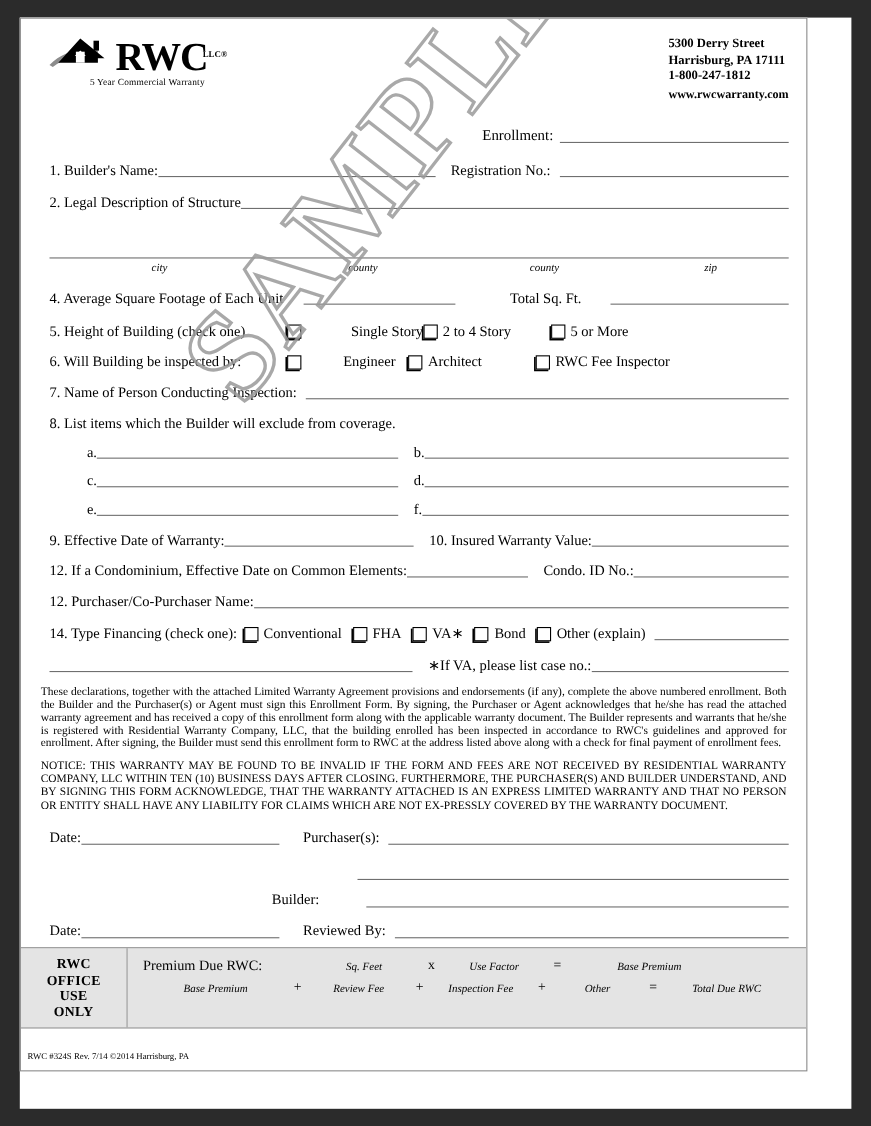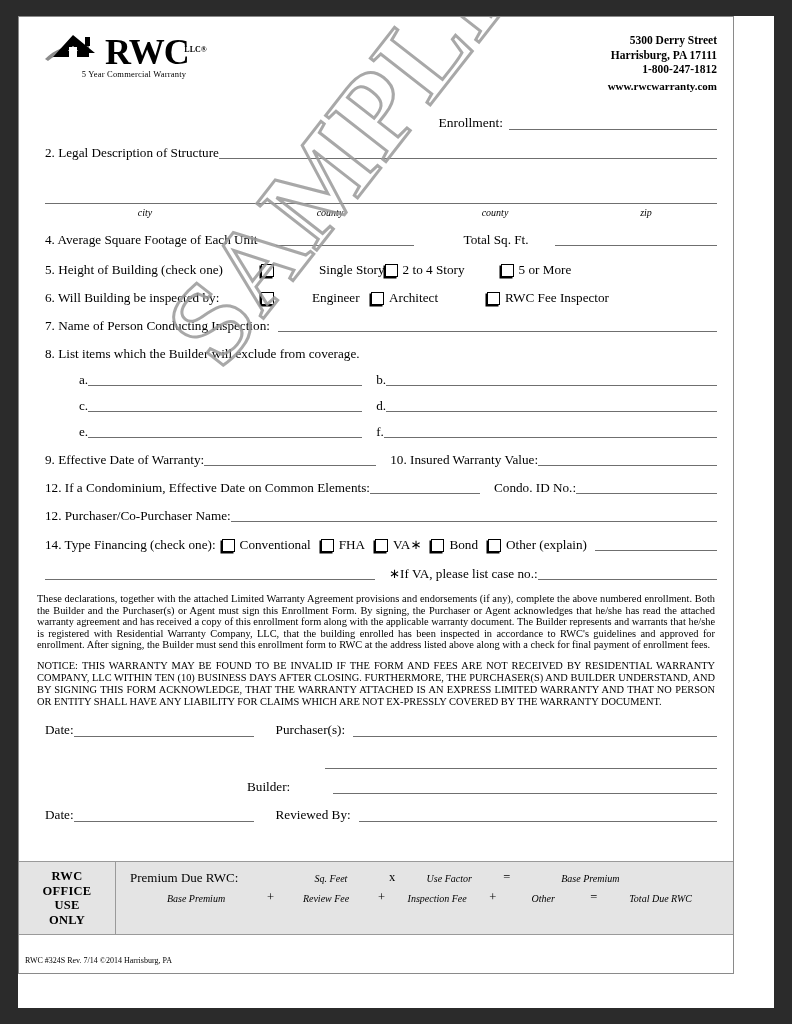--- a/index.html
+++ b/index.html
@@ -94,21 +94,21 @@
     margin-top:10px;
   }
   .title-box div{
     font-family:"Liberation Serif", serif;
     font-size:15.5px;
     font-weight:700;
     letter-spacing:.4px;
     line-height:18px;
   }
   .addr{
-    text-align:right;
+    text-align:left;
     font-size:11.5px;
     font-weight:700;
     line-height:14.5px;
     padding-top:2px;
     padding-right:2px;
   }
   .addr .web{font-size:11px;padding-top:2px;}
 
   
   .row{display:flex;align-items:flex-end;font-size:13.2px;line-height:15px;}
@@ -256,20 +256,27 @@
       </div>
     </div>
 
     <div class="enroll-row">
       <span class="lbl">Enrollment:</span>
       <span class="line"></span>
     </div>
 
     <div class="sec">
 
+      <div class="row r1">
+        <span class="lbl">1. Builder's Name:</span>
+        <span class="line" style="flex:0 0 252px;"></span>
+        <span class="gap"></span>
+        <span class="lbl">Registration No.:</span>
+        <span class="line" style="margin-left:8px;"></span>
+      </div>
 
       <div class="row r2">
         <span class="lbl">2. Legal Description of Structure</span>
         <span class="line"></span>
       </div>
 
       <div class="row r3">
         <span class="line"></span>
       </div>
       <div class="cityrow">

